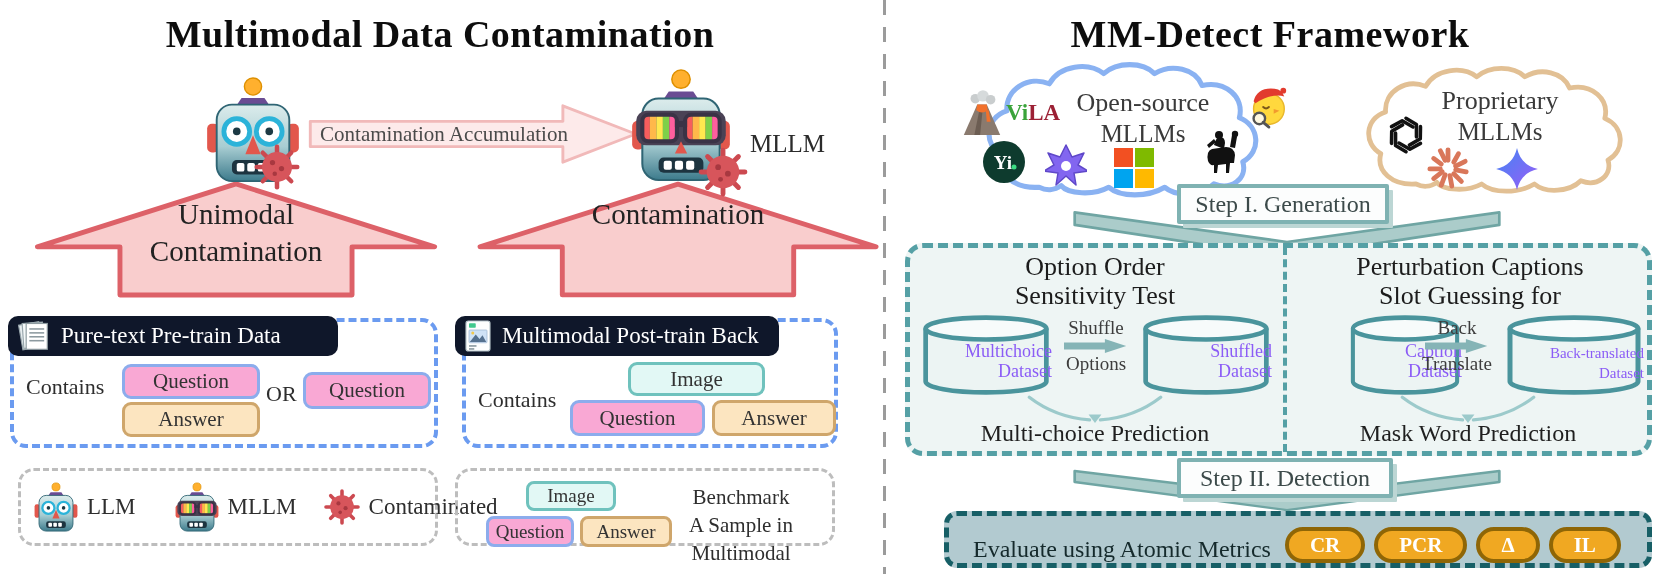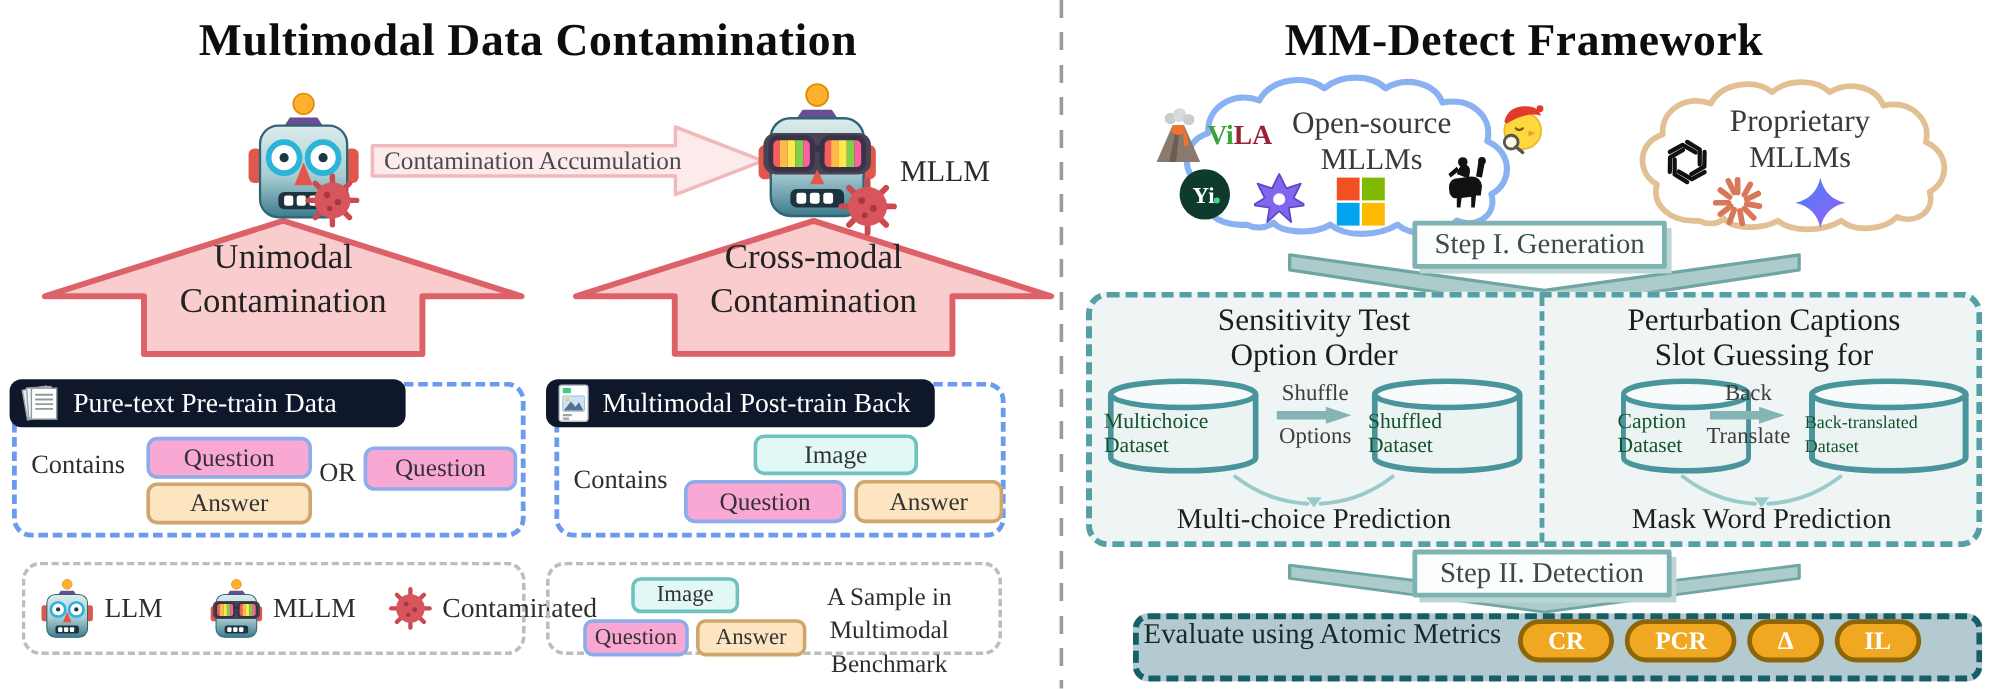--- a/index.html
+++ b/index.html
@@ -18,30 +18,30 @@
   .dashblue{position:absolute;border:4px dashed #6b9bf0;border-radius:16px;box-sizing:border-box}
   .dashgray{position:absolute;border:3px dashed #bdbdbd;border-radius:16px;box-sizing:border-box}
   .pill-header{position:absolute;display:flex;align-items:center;gap:9px;background:#0f172a;
                border-radius:10px;color:#fff;font-size:23px;padding:0 14px 0 8px;box-sizing:border-box;height:40px}
   .biglabel{position:absolute;text-align:center;font-size:29px;line-height:37px;color:#222}
   .panel{position:absolute;background:#eef5f4;border:5px dashed #55a0a5;border-radius:18px;box-sizing:border-box}
   .panel-divider{position:absolute;width:0;border-left:4px dashed #55a0a5}
   .halftitle{position:absolute;text-align:center;font-size:26px;line-height:29px;color:#1c1c1c}
   .cyl{position:absolute}
   .cyl svg{position:absolute;left:0;top:0;width:100%;height:100%}
-  .cyl .lbl{position:absolute;left:0;right:0;top:27px;text-align:left;font-size:18px;line-height:20px;color:#14532d}
+  .cyl .lbl{position:absolute;left:0;right:0;top:27px;text-align:right;font-size:18px;line-height:20px;color:#8b5cf6}
   .cyl .lbl.tiny{font-size:15px;top:29px}
   .between{position:absolute;display:flex;flex-direction:column;align-items:center;
            font-size:19px;line-height:20px;color:#3d3d3d}
   .result{position:absolute;text-align:center;font-size:24px;color:#1f1f1f}
   .steplabel{position:absolute;background:#fcfdfd;border:4px solid #7fb2b2;color:#3c4a4a;font-size:24px;
              display:flex;align-items:center;justify-content:center;box-sizing:border-box;
              box-shadow:5px 5px 0 -1px #bcd6d4;border-radius:2px}
   .metrics{position:absolute;background:#b2cad0;border:5px dashed #175f66;border-radius:13px;
-           box-sizing:border-box;display:flex;align-items:flex-start;padding-left:4px}
+           box-sizing:border-box;display:flex;align-items:flex-end;padding-left:24px}
   .metrics .mlabel{font-size:24px;color:#152a2c;white-space:nowrap}
   .mpill{display:inline-flex;align-items:center;justify-content:center;background:#f0a822;
          border:4px solid #8f6606;border-radius:18px;color:#fff;font-weight:bold;font-size:21px;
          height:36px;padding:0 21px;box-sizing:border-box;margin-left:9px}
   .legend-row{position:absolute;display:flex;align-items:center;height:100%;padding:0 12px;box-sizing:border-box}
   .legend-row .ltxt{font-size:23px;color:#2e2e2e;margin-left:8px;white-space:nowrap}
   .divider-v{position:absolute;width:3px;background:repeating-linear-gradient(180deg,#9b9b9b 0 15px,transparent 15px 27px)}
   .cloudtxt{position:absolute;text-align:center;color:#3a3a3a}
   .vila{position:absolute;font-size:23px;font-weight:bold;letter-spacing:0}
 </style>
@@ -62,21 +62,20 @@
   </svg>
   <div class="biglabel" style="left:53px;top:196px;width:366px">
     <div>Unimodal</div>
     <div>Contamination</div>
   </div>
 
   <svg class="abs" style="left:477px;top:180px" width="402" height="118" viewBox="0 0 410 120">
     <polygon points="205,4 407,68 323,68 323,117 87,117 87,68 3,68" fill="#f9cdcd" stroke="#dd6168" stroke-width="5" stroke-linejoin="round"></polygon>
   </svg>
   <div class="biglabel" style="left:497px;top:196px;width:362px">
-    <div>Cross-modal</div>
     <div>Contamination</div>
   </div>
 
   <svg class="abs" style="left:205px;top:76px" width="96" height="107" viewBox="0 0 100 112">
     <defs>
         <linearGradient id="rg1" x1="0" y1="0" x2="0" y2="1">
       <stop offset="0" stop-color="#dcecec"></stop>
           <stop offset="0.55" stop-color="#a8cdd2"></stop>
           <stop offset="1" stop-color="#3d7b8c"></stop>
     </linearGradient>
@@ -287,22 +286,22 @@
       </svg>
       <span class="ltxt">Contaminated</span>
     </div>
   </div>
 
   <div class="dashgray" style="left:455px;top:468px;width:380px;height:78px">
     <div class="chip i sm" style="left:68px;top:10px;width:90px;height:30px">Image</div>
     <div class="chip q sm" style="left:28px;top:45px;width:88px;height:31px">Question</div>
     <div class="chip a sm" style="left:122px;top:45px;width:92px;height:31px">Answer</div>
     <div class="abs" style="left:192px;top:12px;width:182px;text-align:center;font-size:21px;line-height:28px;color:#2e2e2e">
+      <div>Benchmark</div>
       <div>A Sample in Multimodal</div>
-      <div>Benchmark</div>
     </div>
   </div>
 
   <div class="divider-v" style="left:883px;top:0;height:574px"></div>
 
   <div class="title" style="left:885px;top:12px;width:770px">MM-Detect Framework</div>
 
   <svg class="abs" style="left:898px;top:60px" width="452" height="140" viewBox="0 0 340 165">
     <path d="M 70,150 C 40,152 20,134 26,112 C 4,100 6,68 32,60 C 30,34 58,18 82,28 C 94,6 128,2 146,16 C 162,2 192,2 206,16 C 226,4 254,10 262,30 C 290,24 312,44 306,68 C 330,78 332,108 310,120 C 316,140 296,154 276,146 C 262,160 232,162 218,150 C 198,162 166,162 152,150 C 134,160 104,158 96,148 C 88,154 78,154 70,150 Z" fill="#ffffff" stroke="#8ab2f2" stroke-width="6" stroke-linejoin="round"></path>
   </svg>
@@ -401,22 +400,22 @@
 
   <svg class="abs" style="left:1072px;top:202px" width="430" height="62" viewBox="0 0 480 64">
     <polygon points="3,9 240,42 477,9 477,23 240,59 3,23" fill="#abccca" stroke="#6fa5a3" stroke-width="3" stroke-linejoin="round"></polygon>
   </svg>
   <div class="steplabel" style="left:1177px;top:184px;width:212px;height:40px">Step I. Generation</div>
 
   <div class="panel" style="left:905px;top:243px;width:747px;height:213px"></div>
   <div class="panel-divider" style="left:1283px;top:247px;height:205px"></div>
 
   <div class="halftitle" style="left:960px;top:252px;width:270px">
+    <div>Option Order</div>
     <div>Sensitivity Test</div>
-    <div>Option Order</div>
   </div>
   <div class="halftitle" style="left:1328px;top:252px;width:284px">
     <div>Perturbation Captions</div>
     <div>Slot Guessing for</div>
   </div>
 
   <div class="cyl" style="left:920px;top:314px;width:132px;height:82px">
     <svg viewBox="0 0 140 90" preserveAspectRatio="none">
       <path d="M6 16 L6 74 A64 12 0 0 0 134 74 L134 16" fill="#ecf4f3" stroke="#4a949c" stroke-width="5"></path>
       <ellipse cx="70" cy="16" rx="64" ry="12" fill="#f7fbfb" stroke="#4a949c" stroke-width="5"></ellipse>

